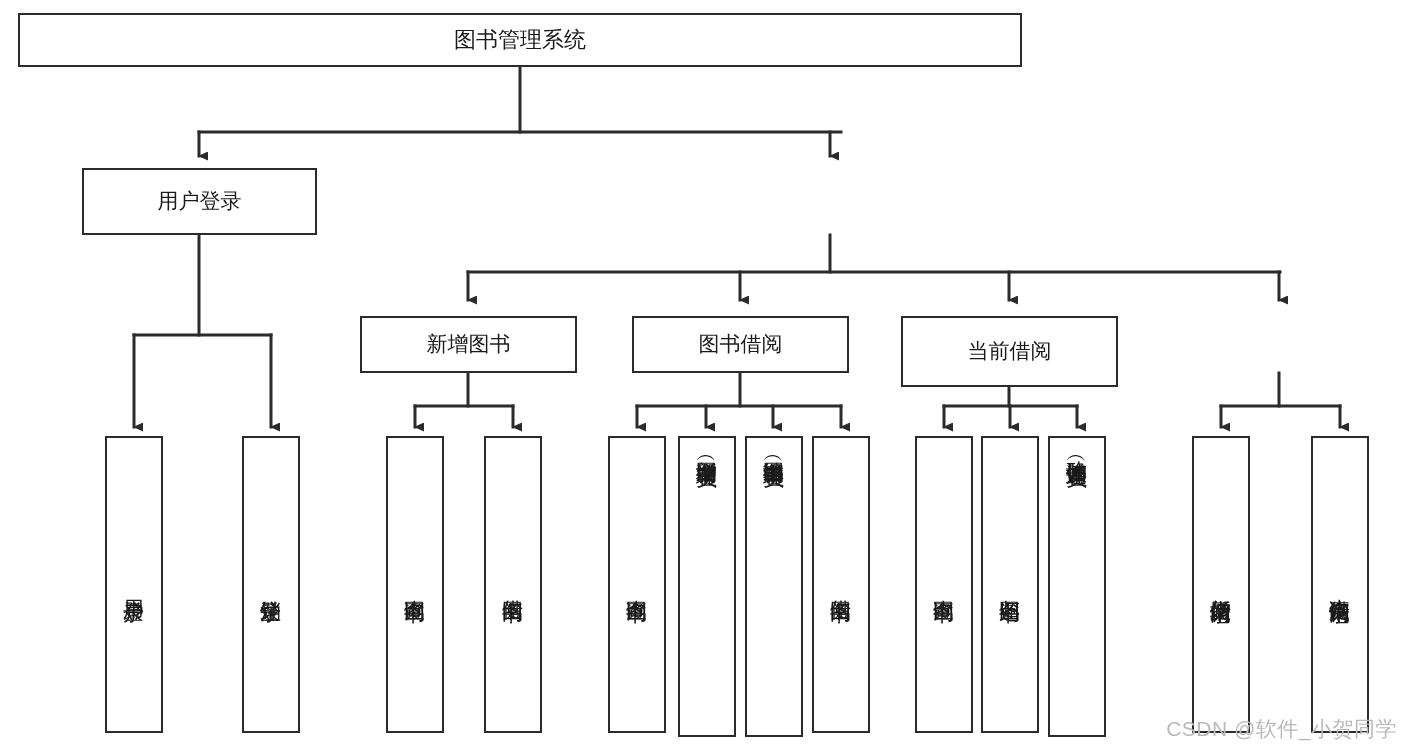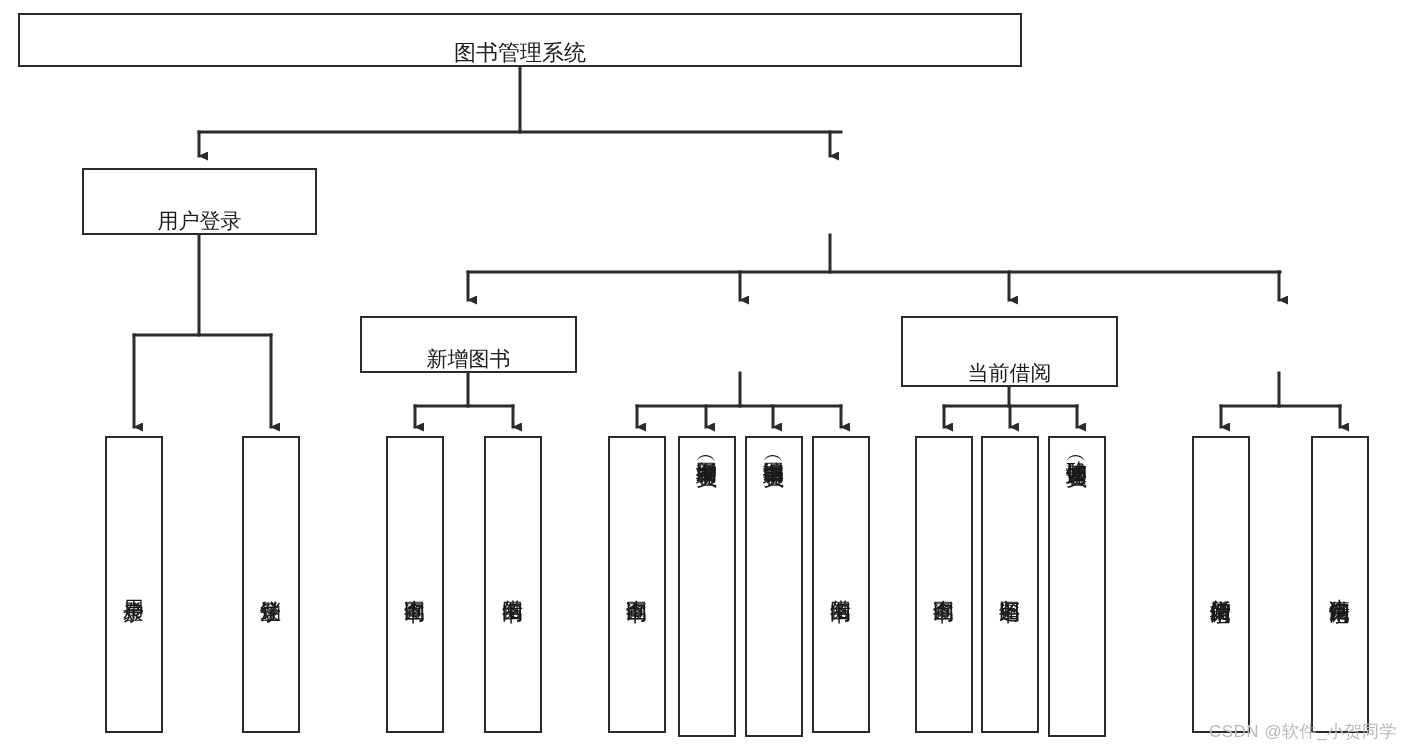--- a/index.html
+++ b/index.html
@@ -25,21 +25,21 @@
     width: 1405px;
     height: 747px;
     pointer-events: none;
   }
   .node {
     position: absolute;
     box-sizing: border-box;
     background: #ffffff;
     border: 2px solid #2b2b2b;
     display: flex;
-    align-items: flex-end;
+    align-items: center;
     justify-content: center;
     overflow: hidden;
   }
   .node .node-label {
     color: #1a1a1a;
     text-align: center;
     line-height: 1.15;
     white-space: nowrap;
   }
   .node.horizontal .node-label {
@@ -65,21 +65,21 @@
     align-items: flex-start;
   }
   .node.vertical.centered-text {
     align-items: center;
     padding-top: 0;
   }
   #watermark {
     position: absolute;
     right: 8px;
     bottom: 4px;
-    font-size: 17px;
+    font-size: 21px;
     color: #b9b9b9;
     white-space: nowrap;
     letter-spacing: 0.5px;
   }
 </style>
 </head>
 <body>
 
 <div id="diagram-root">
 
@@ -137,20 +137,23 @@
     <span class="node-label">图书管理系统</span>
   </div>
 
   <div class="node horizontal" style="left:82px; top:168px; width:235px; height:67px;">
     <span class="node-label">用户登录</span>
   </div>
 
   <div class="node horizontal" style="left:360px; top:316px; width:217px; height:57px;">
     <span class="node-label">新增图书</span>
   </div>
+  <div class="node horizontal" style="left:632px; top:316px; width:217px; height:57px;">
+    <span class="node-label">图书借阅</span>
+  </div>
   <div class="node horizontal" style="left:901px; top:316px; width:217px; height:71px;">
     <span class="node-label">当前借阅</span>
   </div>
 
   <div class="node vertical centered-text" style="left:105px; top:436px; width:58px; height:297px;">
     <span class="node-label">用户登录</span>
   </div>
   <div class="node vertical centered-text" style="left:242px; top:436px; width:58px; height:297px;">
     <span class="node-label">注销登录</span>
   </div>

